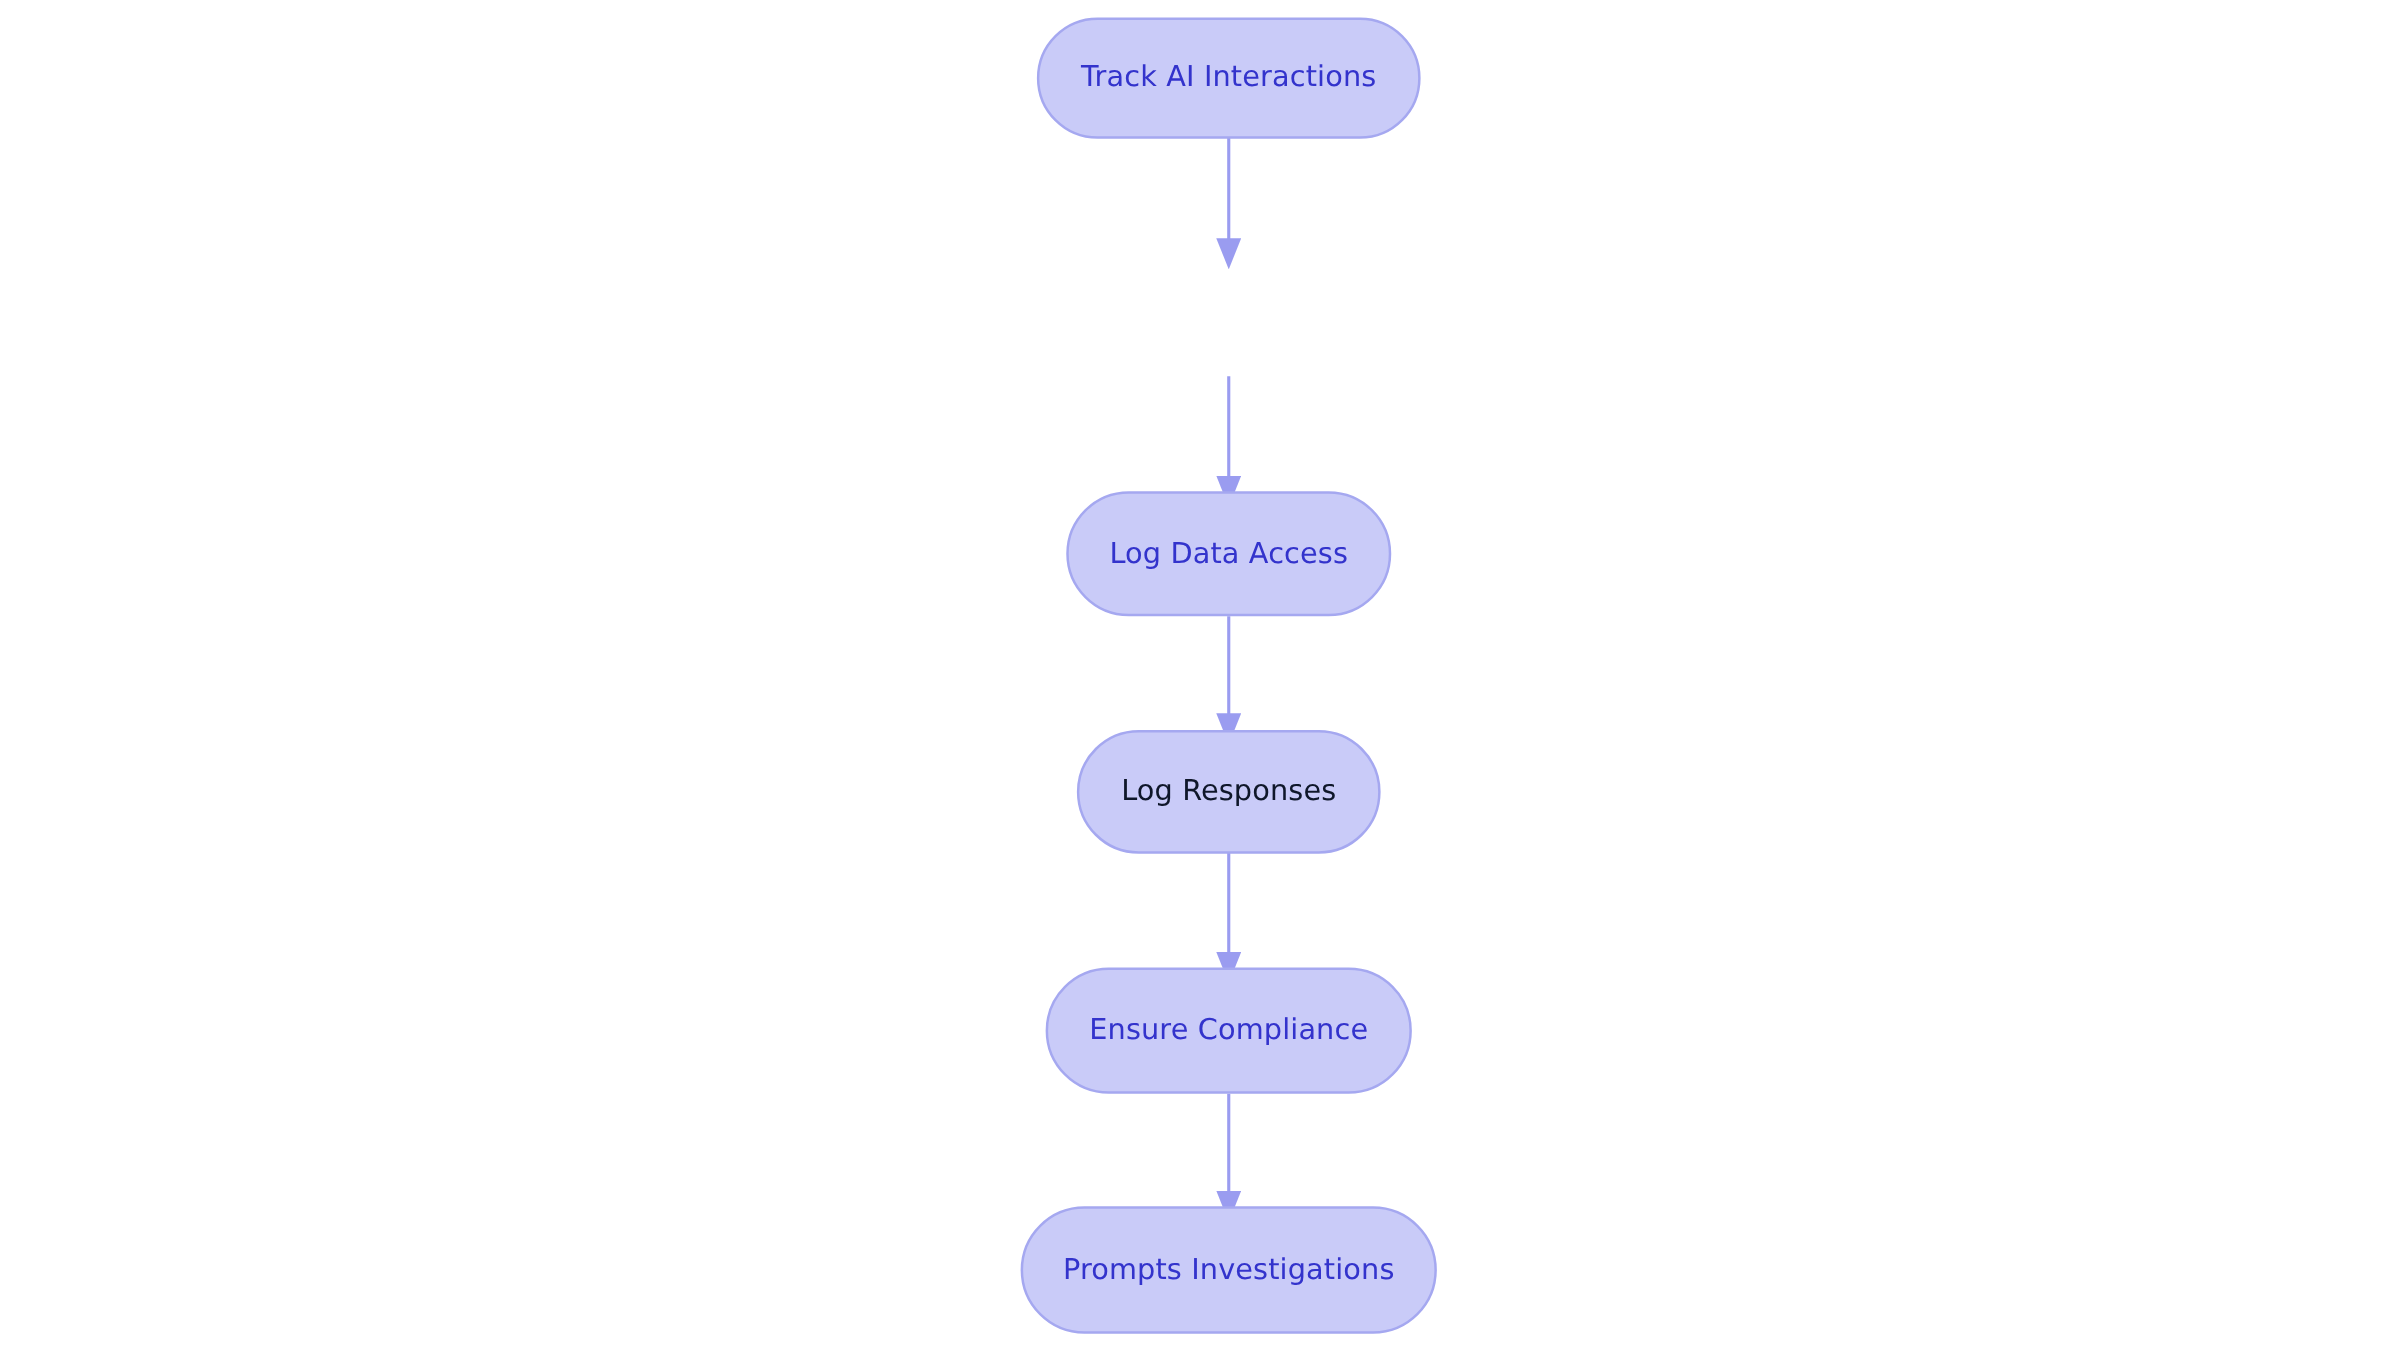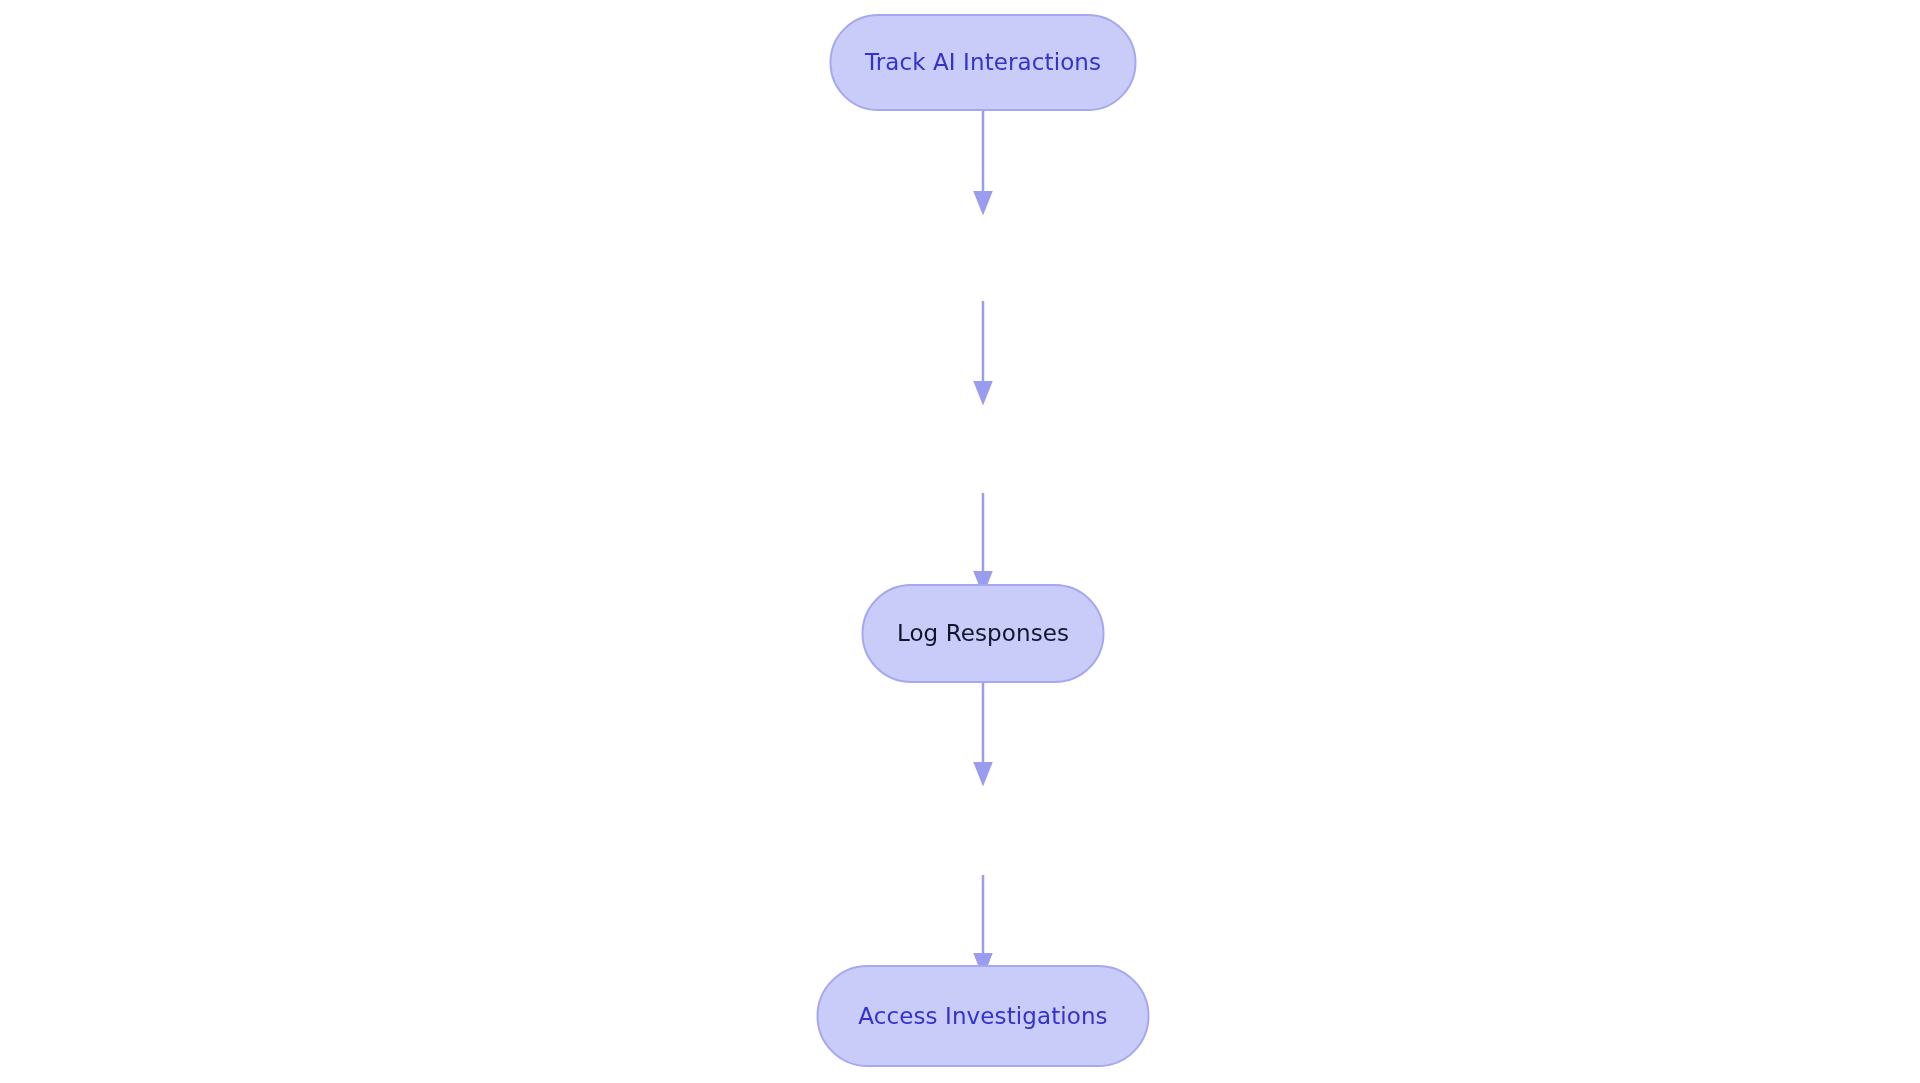--- a/index.html
+++ b/index.html
@@ -83,21 +83,27 @@
         <line x1="961" y1="493" x2="961" y2="573" stroke="#9a9cf0" stroke-width="2.5" marker-end="url(#arrowhead-down)"></line>
         <line x1="961" y1="682" x2="961" y2="764" stroke="#9a9cf0" stroke-width="2.5" marker-end="url(#arrowhead-down)"></line>
         <line x1="961" y1="875" x2="961" y2="955" stroke="#9a9cf0" stroke-width="2.5" marker-end="url(#arrowhead-down)"></line>
       </g>
   </svg>
 
   <div id="node-layer">
       <div class="flow-node" style="left: 961px; top: 13.5px; width: 307px; height: 97px; background: rgb(201, 203, 248); border-color: rgb(165, 168, 240);">
         <span class="flow-node-label" style="color: rgb(51, 51, 204);">Track AI Interactions</span>
       </div>
+      <div class="flow-node" style="left: 961px; top: 393px; width: 260px; height: 100px; background: rgb(201, 203, 248); border-color: rgb(165, 168, 240);">
+        <span class="flow-node-label" style="color: rgb(51, 51, 204);">Log Data Access</span>
+      </div>
       <div class="flow-node" style="left: 961px; top: 583.5px; width: 243px; height: 99px; background: rgb(201, 203, 248); border-color: rgb(165, 168, 240);">
         <span class="flow-node-label" style="color: #0f172a;">Log Responses</span>
       </div>
+      <div class="flow-node" style="left: 961px; top: 773.5px; width: 293px; height: 101px; background: rgb(201, 203, 248); border-color: rgb(165, 168, 240);">
+        <span class="flow-node-label" style="color: rgb(51, 51, 204);">Ensure Compliance</span>
+      </div>
       <div class="flow-node" style="left: 961px; top: 965px; width: 333px; height: 102px; background: rgb(201, 203, 248); border-color: rgb(165, 168, 240);">
-        <span class="flow-node-label" style="color: rgb(51, 51, 204);">Access Investigations</span>
+        <span class="flow-node-label" style="color: rgb(51, 51, 204);">Prompts Investigations</span>
       </div>
     </div>
 
 </div>
 
 </body></html>

